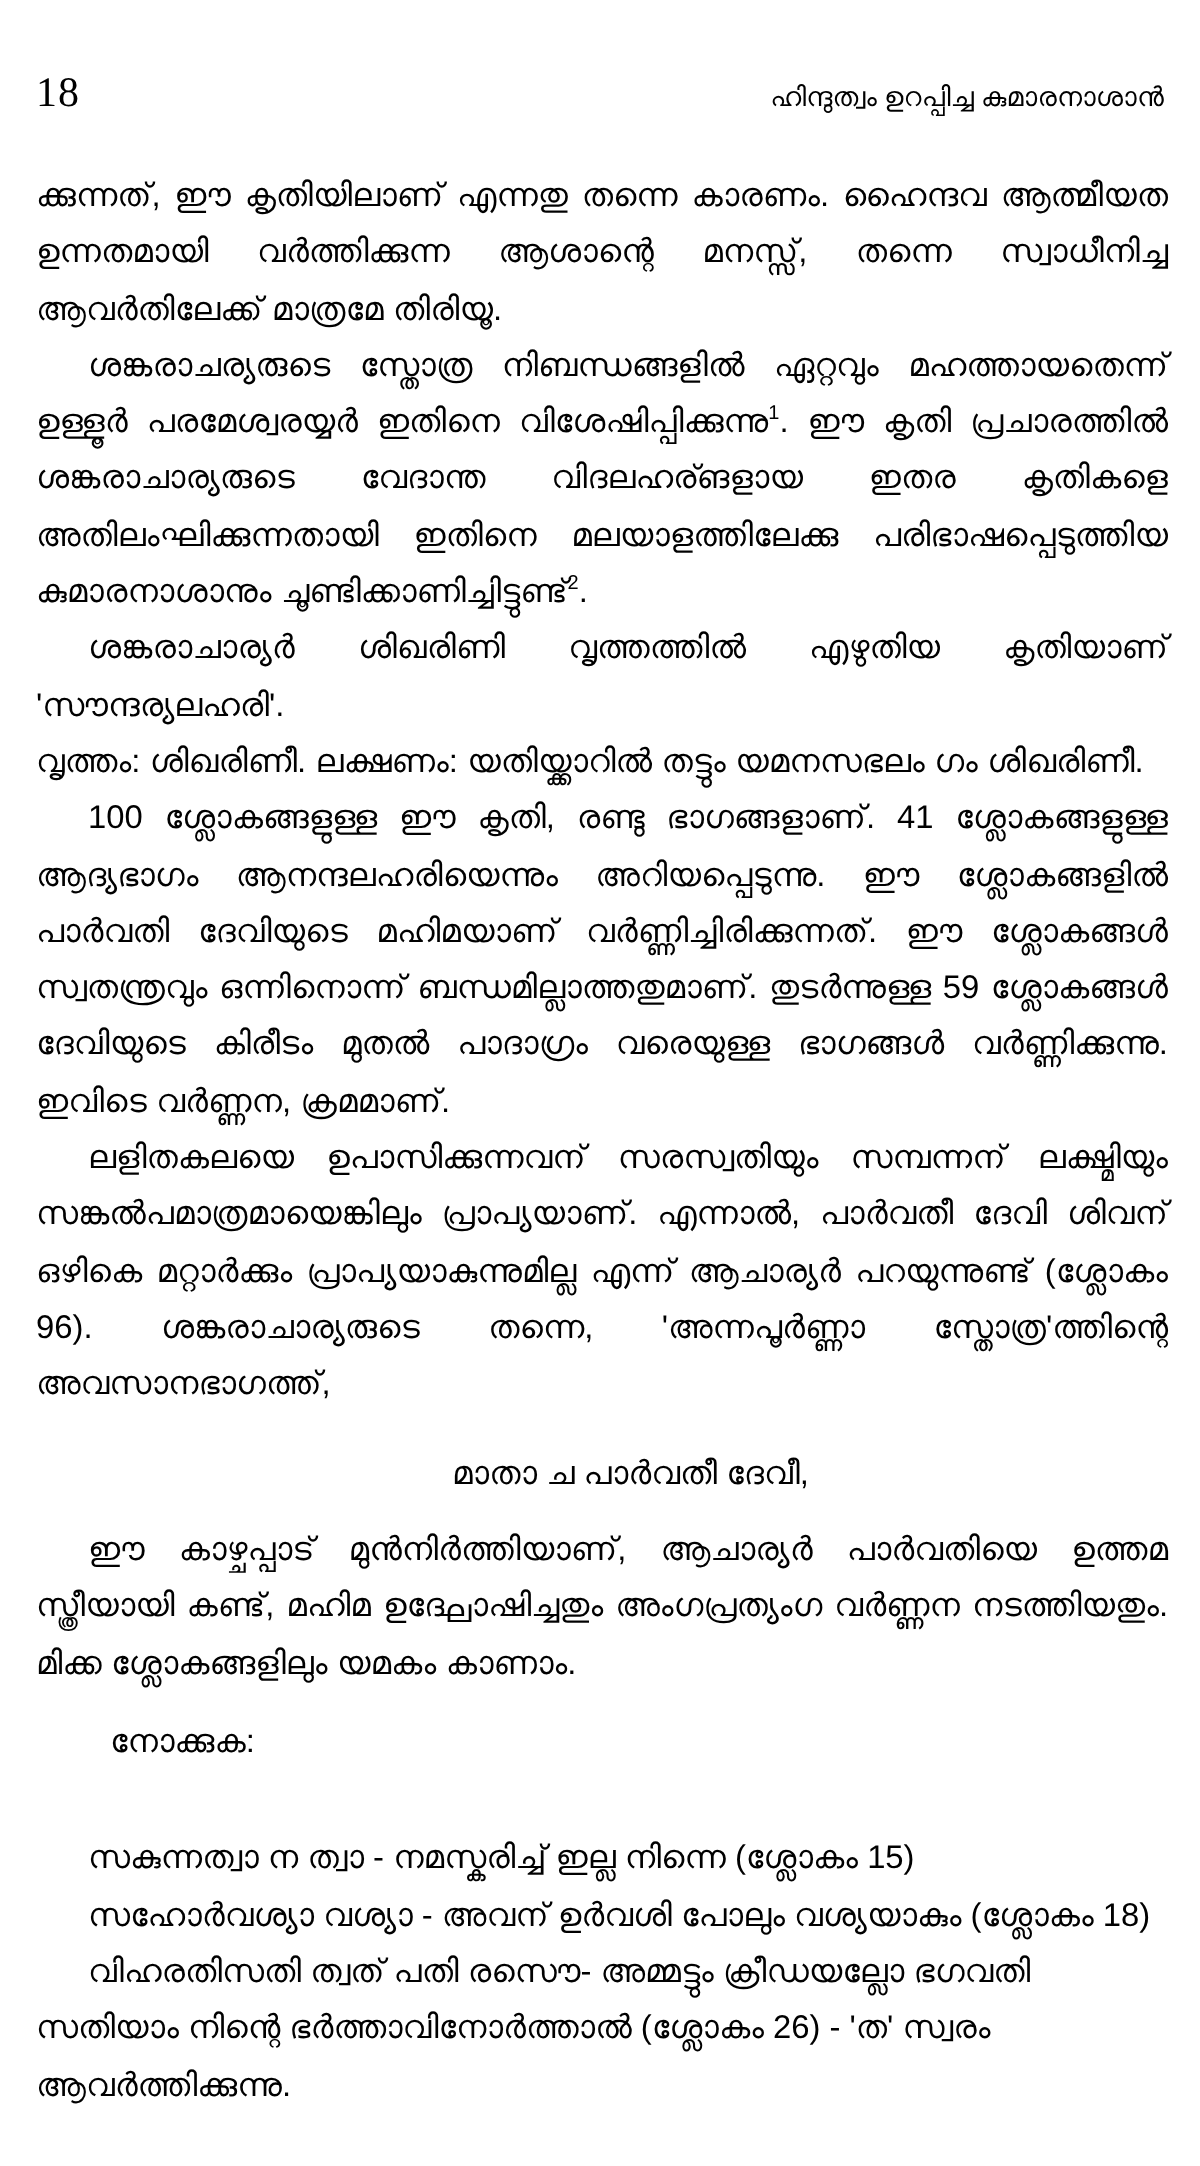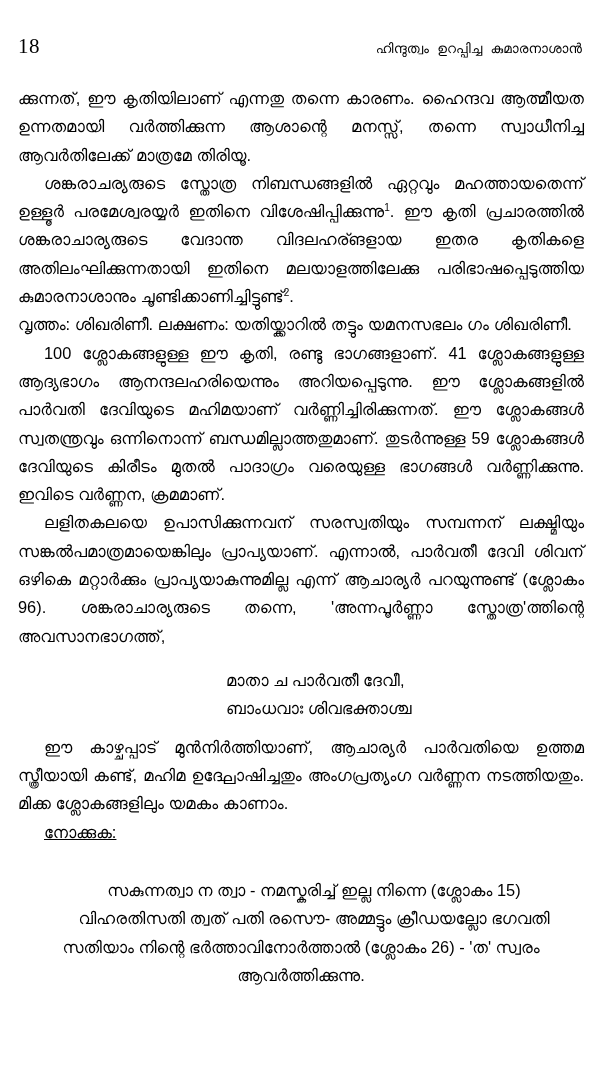--- a/index.html
+++ b/index.html
@@ -37,21 +37,21 @@
     align-items: baseline;
     justify-content: space-between;
   }
   .folio {
     font-family: "Liberation Serif", "DejaVu Serif", serif;
     font-size: 21px;
     line-height: 1;
     letter-spacing: 0.5px;
   }
   .head-title {
-    font-family: Liberation Mono, monospace;
+    font-family: Liberation Serif, serif;
     font-size: 13.5px;
     line-height: 1;
     letter-spacing: 0.1px;
   }
 
   
   .textblock {
     position: absolute;
     top: 84px;
     left: 18px;
@@ -99,68 +99,68 @@
   
   .examples {
     margin-top: 12px;
     font-family: "Liberation Sans", "DejaVu Sans", sans-serif;
     font-size: 16.4px;
     line-height: 28.4px;
   }
   .examples .ex {
     margin: 0 0 0 0;
     text-indent: 26px;
-    text-align: center;
+    text-align: left;
   }
   .examples .gap {
     height: 18px;
   }
   .lookat {
     font-family: "Liberation Sans", "DejaVu Sans", sans-serif;
     font-size: 16.4px;
     line-height: 28.4px;
     text-indent: 26px;
-    margin: 0;
-    text-decoration: underline;
+    margin: 11px;
   }
 </style>
 </head>
 <body>
 
 <div class="page">
 
   <div class="running-head">
     <span class="folio">18</span>
     <span class="head-title">ഹിന്ദുത്വം ഉറപ്പിച്ച കുമാരനാശാൻ</span>
   </div>
 
   <div class="textblock">
 
     <p class="para noindent">ക്കുന്നത്, ഈ കൃതിയിലാണ് എന്നതു തന്നെ കാരണം. ഹൈന്ദവ ആത്മീയത ഉന്നതമായി വർത്തിക്കുന്ന ആശാന്റെ മനസ്സ്, തന്നെ സ്വാധീനിച്ച ആവർതിലേക്ക് മാത്രമേ തിരിയൂ.</p>
 
     <p class="para indent"><span>ശങ്കരാചര്യരുടെ സ്തോത്ര നിബന്ധങ്ങളിൽ ഏറ്റവും മഹത്തായതെന്ന് ഉള്ളൂർ പരമേശ്വരയ്യർ ഇതിനെ വിശേഷിപ്പിക്കുന്നു</span><sup class="fn">1</sup><span>. ഈ കൃതി പ്രചാരത്തിൽ ശങ്കരാചാര്യരുടെ വേദാന്ത വിദലഹര്ങളായ ഇതര കൃതികളെ അതിലംഘിക്കുന്നതായി ഇതിനെ മലയാളത്തിലേക്കു പരിഭാഷപ്പെടുത്തിയ കുമാരനാശാനും ചൂണ്ടിക്കാണിച്ചിട്ടുണ്ട്</span><sup class="fn">2</sup><span>.</span></p>
 
+    <p class="para indent">ശങ്കരാചാര്യർ ശിഖരിണി വൃത്തത്തിൽ എഴുതിയ കൃതിയാണ് 'സൗന്ദര്യലഹരി'.</p>
 
     <p class="para noindent">വൃത്തം: ശിഖരിണീ. ലക്ഷണം: യതിയ്ക്കാറിൽ തട്ടും യമനസഭലം ഗം ശിഖരിണീ.</p>
 
     <p class="para indent">100 ശ്ലോകങ്ങളുള്ള ഈ കൃതി, രണ്ടു ഭാഗങ്ങളാണ്. 41 ശ്ലോകങ്ങളുള്ള ആദ്യഭാഗം ആനന്ദലഹരിയെന്നും അറിയപ്പെടുന്നു. ഈ ശ്ലോകങ്ങളിൽ പാർവതി ദേവിയുടെ മഹിമയാണ് വർണ്ണിച്ചിരിക്കുന്നത്. ഈ ശ്ലോകങ്ങൾ സ്വതന്ത്രവും ഒന്നിനൊന്ന് ബന്ധമില്ലാത്തതുമാണ്. തുടർന്നുള്ള 59 ശ്ലോകങ്ങൾ ദേവിയുടെ കിരീടം മുതൽ പാദാഗ്രം വരെയുള്ള ഭാഗങ്ങൾ വർണ്ണിക്കുന്നു. ഇവിടെ വർണ്ണന, ക്രമമാണ്.</p>
 
     <p class="para indent">ലളിതകലയെ ഉപാസിക്കുന്നവന് സരസ്വതിയും സമ്പന്നന് ലക്ഷ്മിയും സങ്കൽപമാത്രമായെങ്കിലും പ്രാപ്യയാണ്. എന്നാൽ, പാർവതീ ദേവി ശിവന് ഒഴികെ മറ്റാർക്കും പ്രാപ്യയാകുന്നുമില്ല എന്ന് ആചാര്യർ പറയുന്നുണ്ട് (ശ്ലോകം 96). ശങ്കരാചാര്യരുടെ തന്നെ, 'അന്നപൂർണ്ണാ സ്തോത്ര'ത്തിന്റെ അവസാനഭാഗത്ത്,</p>
 
     <div class="verse">
       <span class="vline">മാതാ ച പാർവതീ ദേവീ,</span>
-      <span class="vline">ബാംധവാഃ ശിവഭക്താശ്ച</span>
     </div>
 
 
     <p class="para indent">ഈ കാഴ്ചപ്പാട് മുൻനിർത്തിയാണ്, ആചാര്യർ പാർവതിയെ ഉത്തമ സ്ത്രീയായി കണ്ട്, മഹിമ ഉദ്ഘോഷിച്ചതും അംഗപ്രത്യംഗ വർണ്ണന നടത്തിയതും. മിക്ക ശ്ലോകങ്ങളിലും യമകം കാണാം.</p>
 
     <p class="lookat">നോക്കുക:</p>
 
     <div class="examples">
       <div class="gap"></div>
       <p class="ex">സകുന്നത്വാ ന ത്വാ - നമസ്കരിച്ച് ഇല്ല നിന്നെ (ശ്ലോകം 15)</p>
+      <p class="ex">സഹോർവശ്യാ വശ്യാ - അവന് ഉർവശി പോലും വശ്യയാകും (ശ്ലോകം 18)</p>
       <p class="ex">വിഹരതിസതി ത്വത് പതി രസൌ- അമ്മട്ടും ക്രീഡയല്ലോ ഭഗവതി സതിയാം നിന്റെ ഭർത്താവിനോർത്താൽ (ശ്ലോകം 26) - 'ത' സ്വരം ആവർത്തിക്കുന്നു.</p>
 
     </div>
 
   </div>
 </div>
 
 </body></html>

